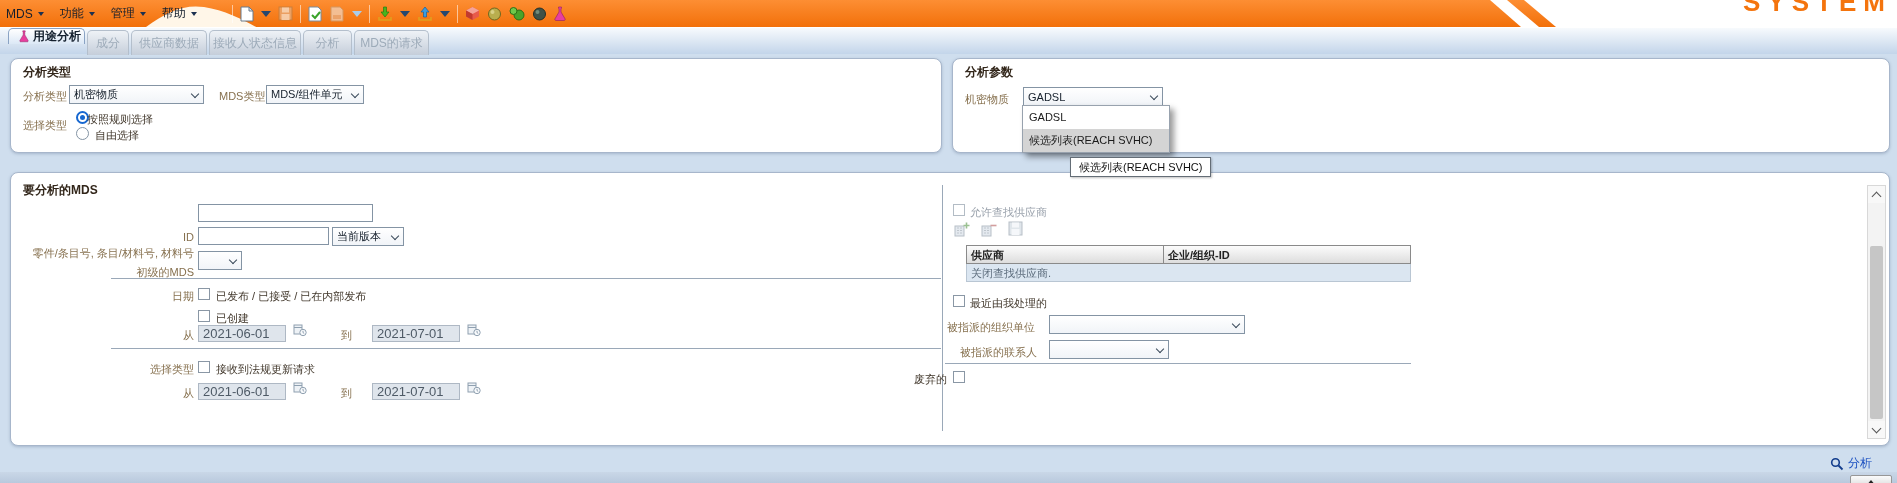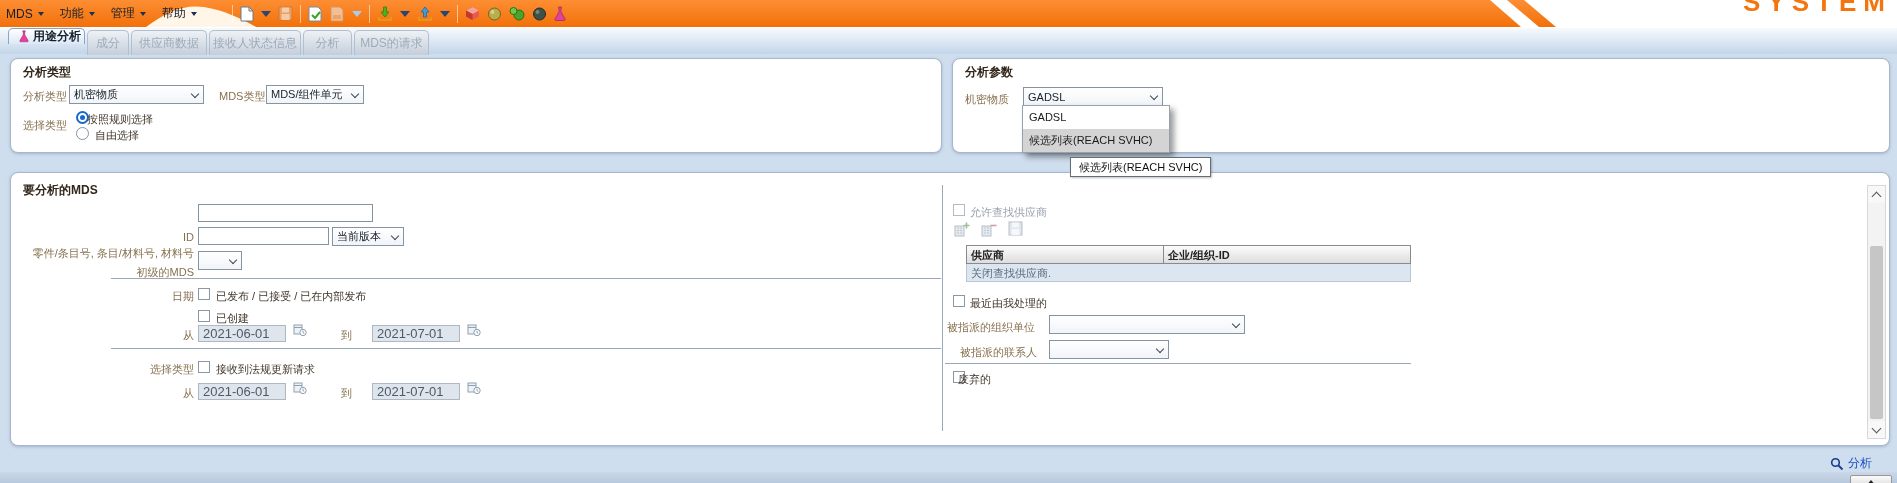--- a/index.html
+++ b/index.html
@@ -379,21 +379,21 @@
 
     <div class="lbl" style="left:949px;top:172px;text-align:right;">被指派的联系人</div>
     <div class="sel" style="left:1038px;top:167px;width:120px;">
       <span></span>
         <i class="chev"></i>
     </div>
 
     <div class="hsep" style="left:934px;top:190px;width:466px;"></div>
 
     <div class="cb" style="left:942px;top:198px;"></div>
-    <div class="lbl dark" style="left:947px;top:199px;">废弃的</div>
+    <div class="lbl dark" style="left:903px;top:199px;">废弃的</div>
 
     <div class="sbar">
       <div class="sbtn" style="top:0;">
           <i class="scv" style="transform:rotate(45deg);margin-top:3px;"></i>
         </div>
       <div class="sthumb"></div>
       <div class="sbtn" style="bottom:0;">
           <i class="scv" style="transform:rotate(225deg);margin-bottom:3px;"></i>
         </div>
     </div>

